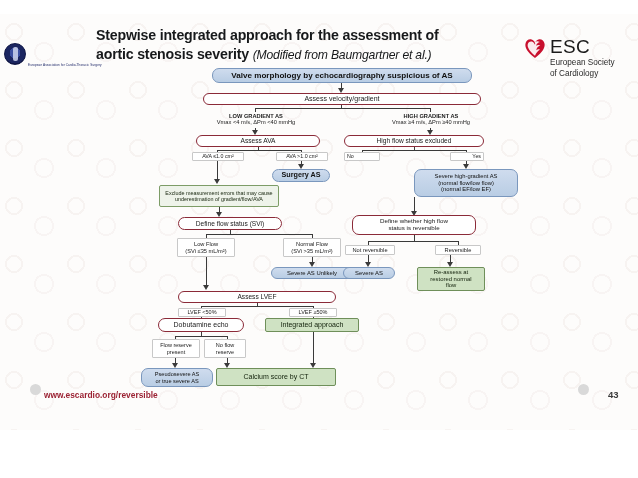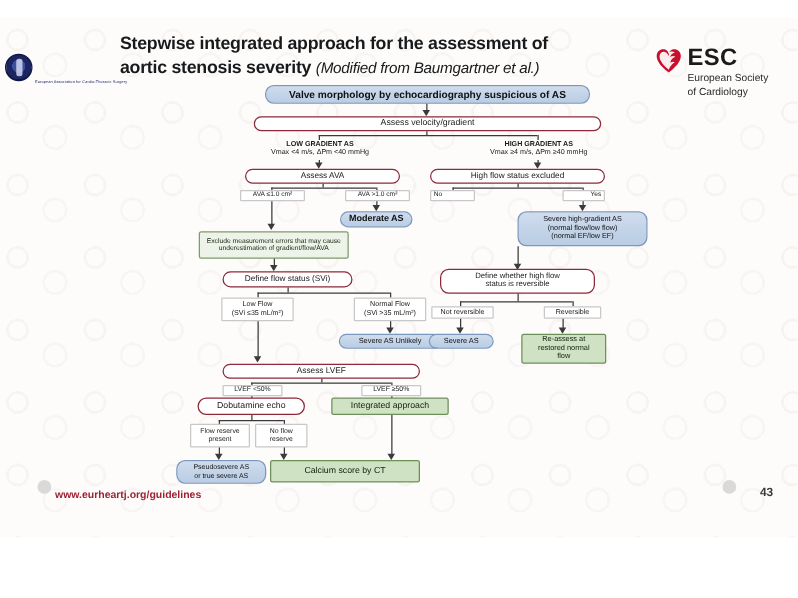--- a/index.html
+++ b/index.html
@@ -49,21 +49,21 @@
   }
   .eacts-sub{
     position:absolute;left:24px;top:21px;font-size:3.1px;color:#1b2566;
     letter-spacing:.1px;white-space:nowrap;
   }
 
   .esc{position:absolute;left:524px;top:36px;width:110px;}
   .esc-heart{
     position:absolute;left:0;top:2px;width:22px;height:21px;
   }
-  .esc-word{position:absolute;left:26px;top:0px;font-size:19px;font-weight:bold;color:#1b1b1b;letter-spacing:.3px;}
+  .esc-word{position:absolute;left:26px;top:0px;font-size:19px;font-weight:normal;color:#1b1b1b;letter-spacing:.3px;}
   .esc-sub{position:absolute;left:26px;top:22px;font-size:8.2px;color:#2a2a2a;line-height:1.28;}
 
   
   #chart{position:absolute;left:0;top:0;width:638px;height:430px;}
   .node{
     position:absolute;box-sizing:border-box;
     display:flex;align-items:center;justify-content:center;text-align:center;
     line-height:1.12;
   }
   .n-blue{
@@ -193,21 +193,21 @@
     <div class="node n-plain" style="left:344px;top:152px;width:36px;height:9px;font-size:5.3px;justify-content:flex-start;padding-left:2px;">
       <span>No</span>
     </div>
     <div class="node n-plain" style="left:450px;top:152px;width:34px;height:9px;font-size:5.3px;justify-content:flex-end;padding-right:2px;">
       <span>Yes</span>
     </div>
 
     <div class="vline" style="left:301px;top:161px;height:5px;"></div>
     <div class="arrow" style="left:298px;top:164px;"></div>
     <div class="node n-blue" style="left:272px;top:169px;width:58px;height:13px;font-size:7.2px;font-weight:bold;">
-      <span>Moderate AS</span>
+      <span>Surgery AS</span>
     </div>
 
     <div class="vline" style="left:466px;top:161px;height:5px;"></div>
     <div class="arrow" style="left:463px;top:164px;"></div>
     <div class="node n-blue" style="left:414px;top:169px;width:104px;height:28px;flex-direction:column;font-size:5.8px;">
       <span>Severe high-gradient AS</span>
       <span>(normal flow/low flow)</span>
       <span>(normal EF/low EF)</span>
     </div>
 
@@ -329,18 +329,18 @@
     <div class="arrow" style="left:224px;top:363px;"></div>
     <div class="vline" style="left:313px;top:332px;height:34px;"></div>
     <div class="arrow" style="left:310px;top:363px;"></div>
     <div class="node n-green" style="left:216px;top:368px;width:120px;height:18px;font-size:7px;">
       <span>Calcium score by CT</span>
     </div>
   </div>
 
   <div class="f-dot" style="left:30px;top:384px;"></div>
   <div class="f-dot" style="left:578px;top:384px;"></div>
-  <div class="f-left">www.eurheartj.org/guidelines</div>
+  <div class="f-left">www.escardio.org/reversible</div>
   <div class="f-center">
     <br>
   </div>
   <div class="f-page">43</div>
 </div>
 
 </body></html>

